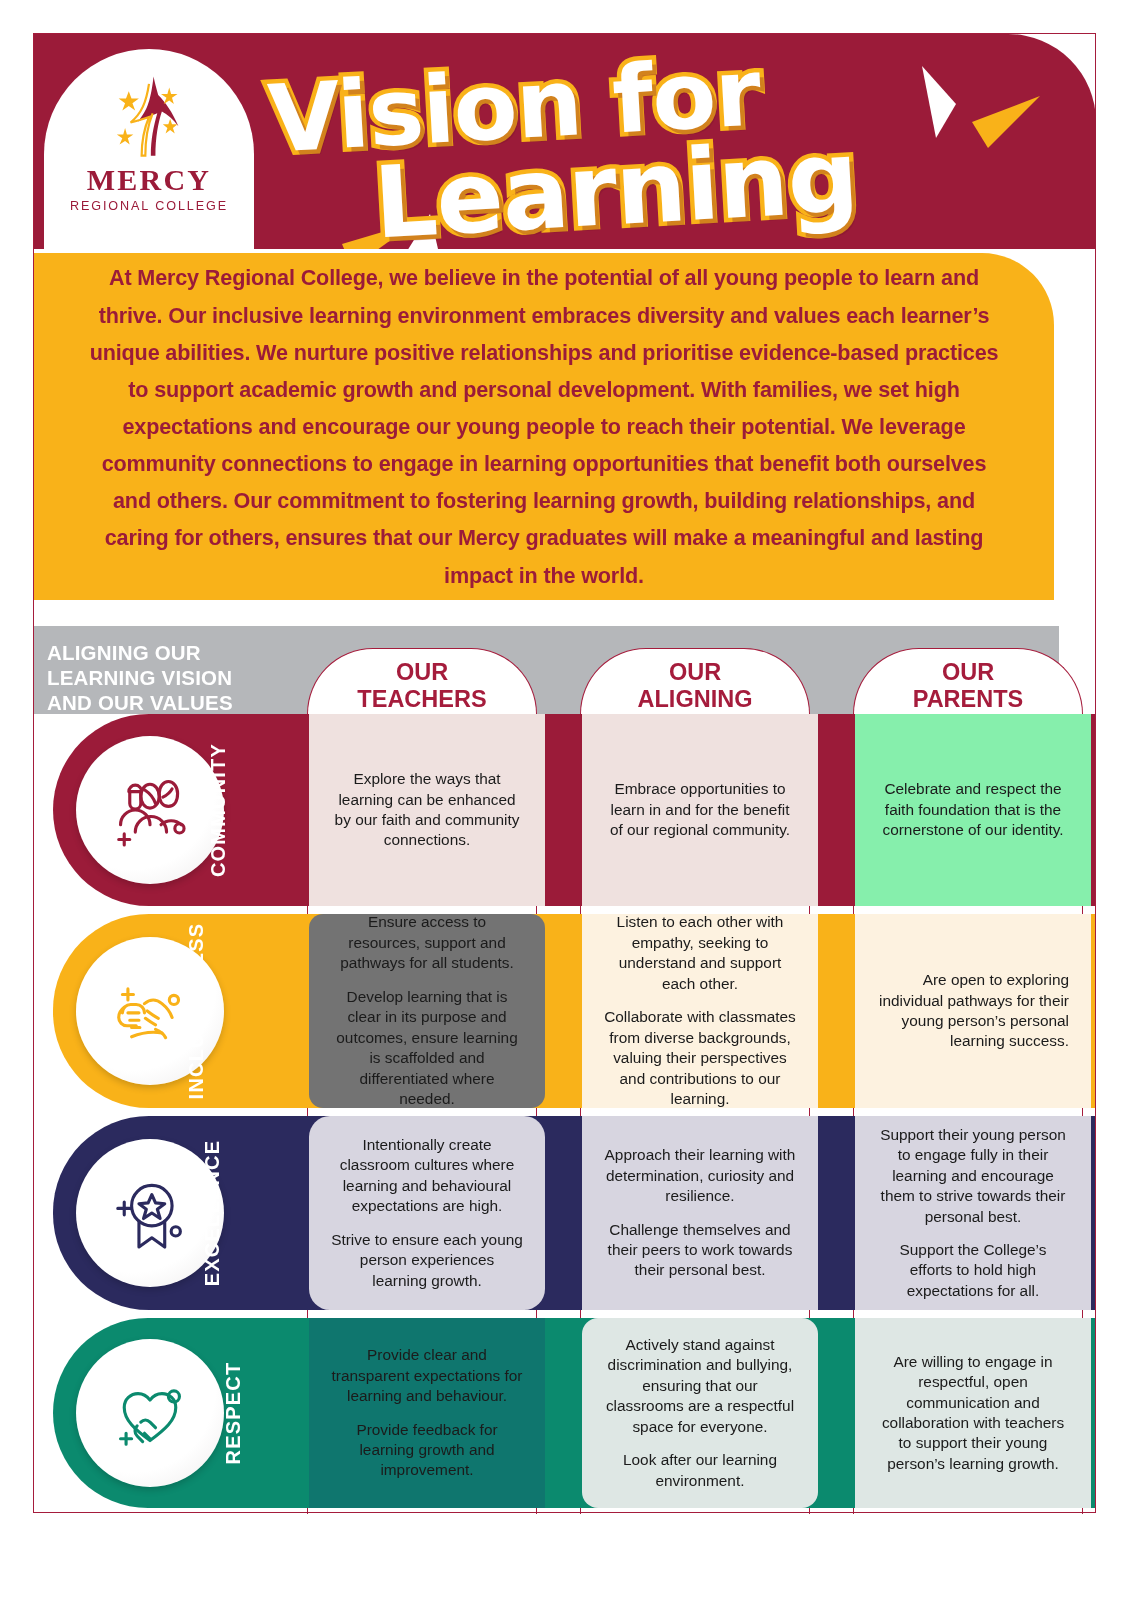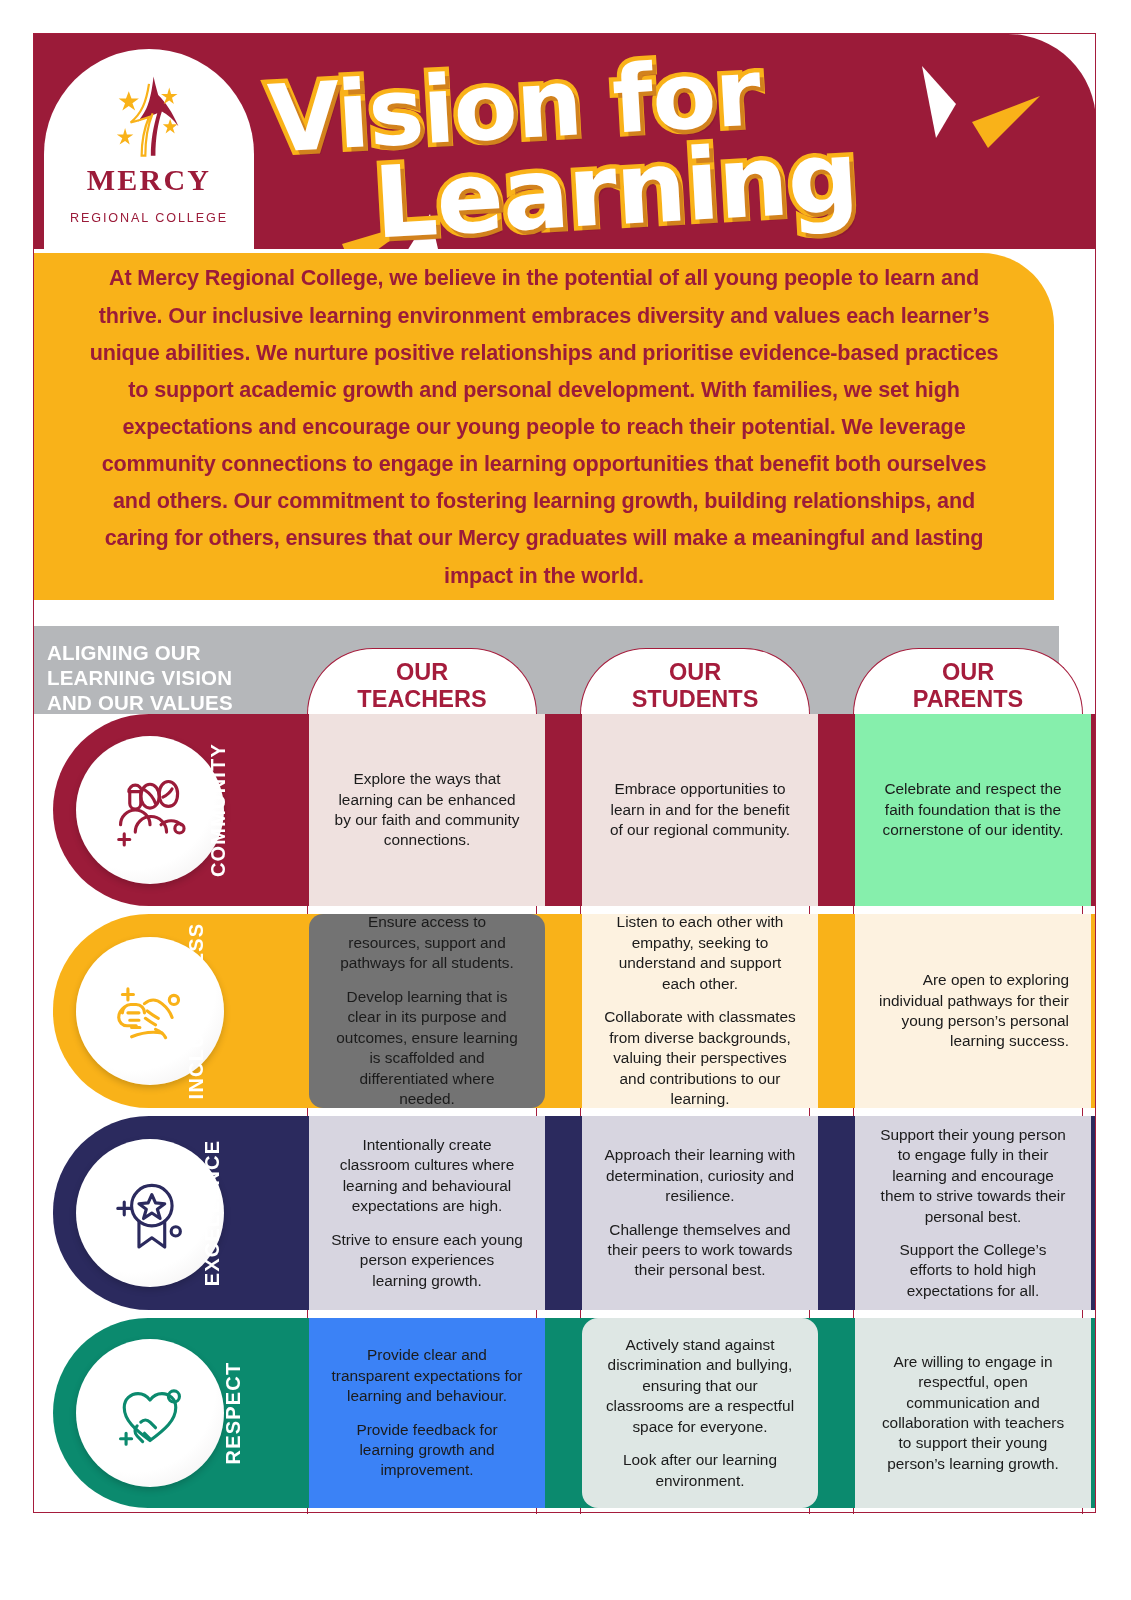--- a/index.html
+++ b/index.html
@@ -27,21 +27,21 @@
     background:#ffffff;border-top-left-radius:105px;border-top-right-radius:105px;
     z-index:5;display:flex;flex-direction:column;align-items:center;
   }
   .logo-mark{margin-top:22px;width:92px;height:92px;}
   .logo-name{
     color:#9B1B39;font-family:"Liberation Serif","DejaVu Serif",serif;
     font-weight:700;font-size:30px;letter-spacing:2.2px;margin-top:2px;line-height:1;
   }
   .logo-sub{
     color:#9B1B39;font-family:"Liberation Sans",sans-serif;font-weight:400;
-    font-size:12.6px;letter-spacing:1.9px;margin-top:16px;
+    font-size:12.6px;letter-spacing:1.9px;margin-top:4px;
   }
 
   
   .title-wrap{
     position:absolute;left:228px;top:10px;width:800px;height:210px;z-index:6;
     pointer-events:none;
   }
   .tline{
     position:absolute;font-family:"DejaVu Sans",sans-serif;font-weight:700;
     color:#ffffff;white-space:nowrap;line-height:1;
@@ -180,21 +180,21 @@
 
     <div class="arch a1">
       <span>
           <i style="font-style:normal;display:block">OUR</i>
           <i style="font-style:normal;display:block">TEACHERS</i>
         </span>
     </div>
     <div class="arch a2">
       <span>
           <i style="font-style:normal;display:block">OUR</i>
-          <i style="font-style:normal;display:block">STUDENTS</i>
+          <i style="font-style:normal;display:block">ALIGNING</i>
         </span>
     </div>
     <div class="arch a3">
       <span>
           <i style="font-style:normal;display:block">OUR</i>
           <i style="font-style:normal;display:block">PARENTS</i>
         </span>
     </div>
 
     <div class="arch-col a1"></div>
@@ -281,21 +281,21 @@
                   <circle cx="78" cy="70" r="5"></circle>
                   <path d="M22 38v14M15 45h14"></path>
                 </g>
               </svg>
             </div>
             <div class="vlabel">EXCELLENCE</div>
           </div>
           <div class="cell b1" style="background: rgb(43, 42, 94); padding: 0px;"></div>
           <div class="cell b2" style="background: rgb(43, 42, 94); padding: 0px;"></div>
           <div class="cell b3" style="background: rgb(43, 42, 94); padding: 0px;"></div>
-          <div class="cell c1" style="background: rgb(215, 213, 224);">
+          <div class="cell c1" style="background: rgb(215, 213, 224); border-radius: 21px;">
             <p>Intentionally create classroom cultures where learning and behavioural expectations are high.</p>
             <p>Strive to ensure each young person experiences learning growth.</p>
           </div>
           <div class="cell c2" style="background: rgb(215, 213, 224);">
             <p>Approach their learning with determination, curiosity and resilience.</p>
             <p>Challenge themselves and their peers to work towards their personal best.</p>
           </div>
           <div class="cell c3" style="background: rgb(215, 213, 224);">
             <p>Support their young person to engage fully in their learning and encourage them to strive towards their personal best.</p>
             <p>Support the College’s efforts to hold high expectations for all.</p>
@@ -313,21 +313,21 @@
                   <circle cx="76" cy="32" r="6"></circle>
                   <path d="M24 72v12M18 78h12"></path>
                 </g>
               </svg>
             </div>
             <div class="vlabel">RESPECT</div>
           </div>
           <div class="cell b1" style="background: rgb(11, 138, 110); padding: 0px;"></div>
           <div class="cell b2" style="background: rgb(11, 138, 110); padding: 0px;"></div>
           <div class="cell b3" style="background: rgb(11, 138, 110); padding: 0px;"></div>
-          <div class="cell c1" style="background: #3b82f6;">
+          <div class="cell c1" style="background: #0f766e;">
             <p>Provide clear and transparent expectations for learning and behaviour.</p>
             <p>Provide feedback for learning growth and improvement.</p>
           </div>
           <div class="cell c2" style="background: rgb(222, 231, 228); border-radius: 16px;">
             <p>Actively stand against discrimination and bullying, ensuring that our classrooms are a respectful space for everyone.</p>
             <p>Look after our learning environment.</p>
           </div>
           <div class="cell c3" style="background: rgb(222, 231, 228);">
             <p>Are willing to engage in respectful, open communication and collaboration with teachers to support their young person’s learning growth.</p>
           </div>

